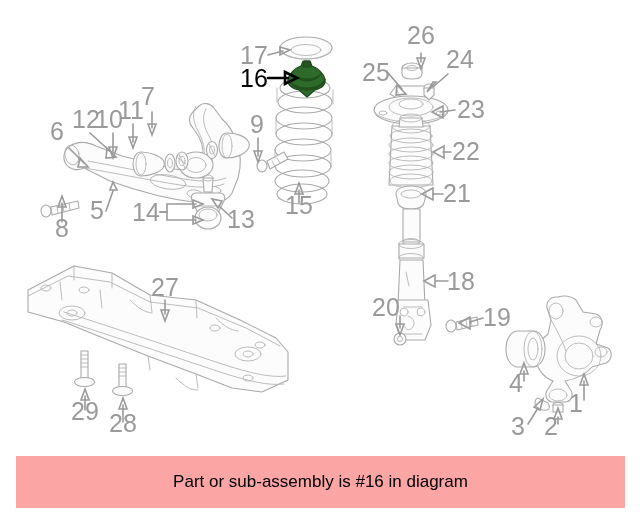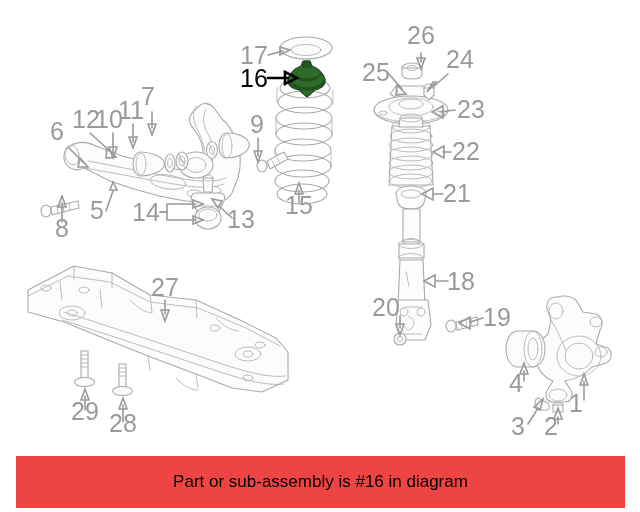--- a/index.html
+++ b/index.html
@@ -27,21 +27,21 @@
     width: 640px;
     height: 512px;
     display: block;
   }
   .banner {
     position: absolute;
     left: 16px;
     top: 456px;
     width: 609px;
     height: 52px;
-    background: #ef4444;
+    background: #fca5a5;
     display: flex;
     flex-direction: column;
     align-items: center;
     justify-content: center;
     box-sizing: border-box;
   }
   .banner-line {
     color: #000000;
     font-family: "Liberation Sans", sans-serif;
     font-size: 17px;

